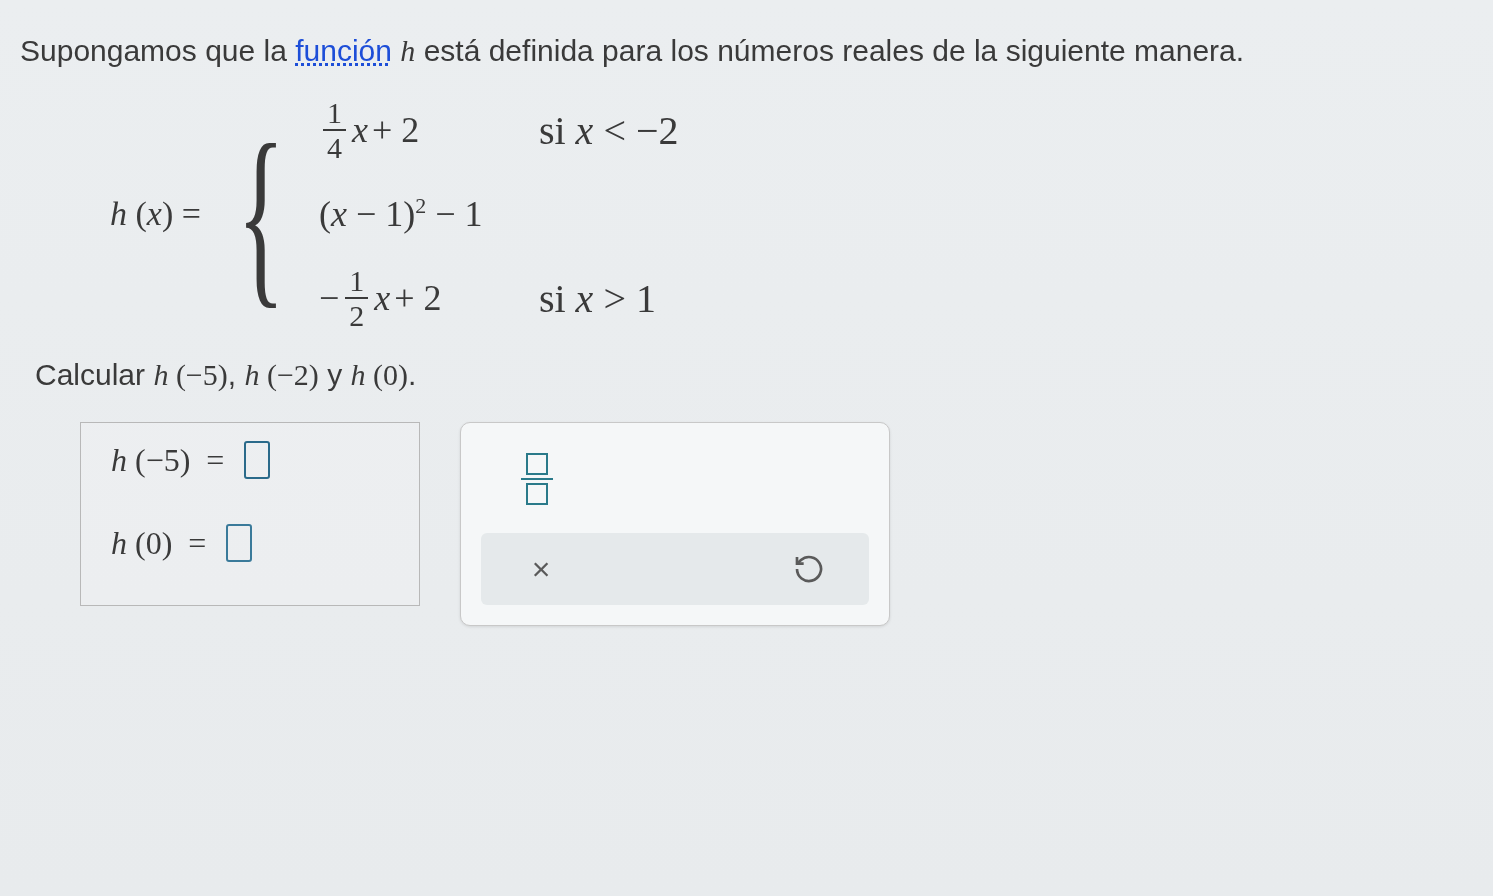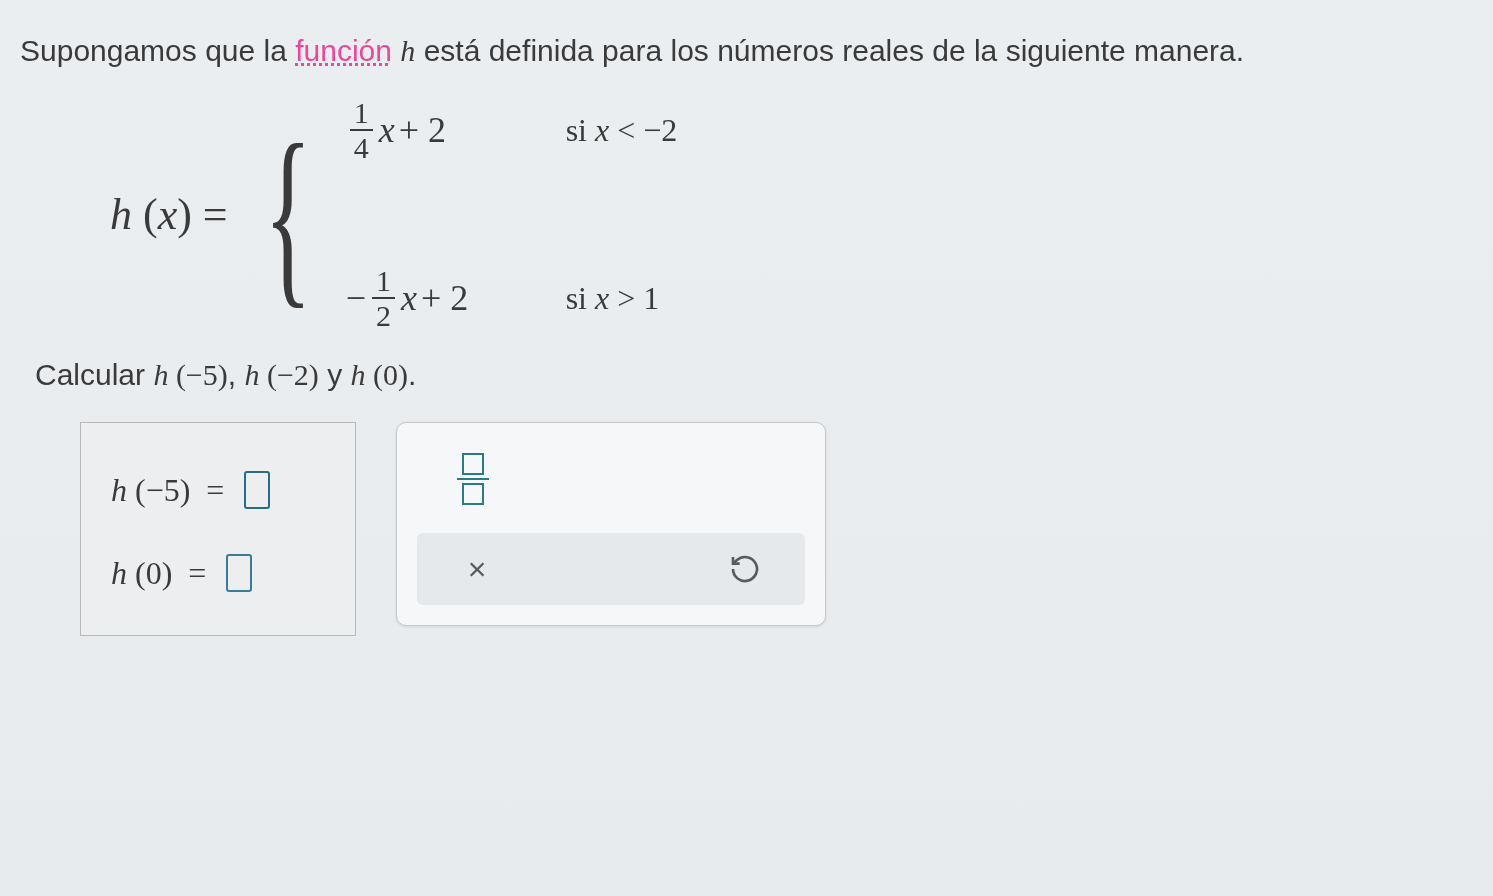--- a/index.html
+++ b/index.html
@@ -16,37 +16,37 @@
     padding: 30px 20px;
     position: relative;
   }
   .prompt-text {
     font-size: 30px;
     color: #3a3a3a;
     margin-bottom: 28px;
     line-height: 1.4;
   }
   .prompt-text .link {
-    color: #ec4899;
+    color: #1d4ed8;
     text-decoration: underline;
     text-decoration-style: dotted;
   }
   .prompt-text .var {
     font-family: 'Times New Roman', serif;
     font-style: italic;
   }
   .func-def {
     display: flex;
     align-items: center;
     margin-left: 90px;
     margin-bottom: 30px;
     font-family: 'Times New Roman', serif;
   }
   .hx {
-    font-size: 44px;
+    font-size: 34px;
     font-style: italic;
     margin-right: 12px;
   }
   .hx .roman { font-style: normal; }
   .brace {
     font-size: 200px;
     line-height: 0.8;
     font-weight: 100;
     margin-right: 10px;
     transform: scaleX(0.5);
@@ -62,21 +62,21 @@
     align-items: center;
     height: 60px;
   }
   .expr {
     width: 220px;
     font-size: 36px;
     display: flex;
     align-items: center;
   }
   .cond {
-    font-size: 32px;
+    font-size: 40px;
   }
   .frac {
     display: inline-flex;
     flex-direction: column;
     align-items: center;
     vertical-align: middle;
     margin: 0 4px;
   }
   .frac .num {
     border-bottom: 2px solid #3a3a3a;
@@ -105,22 +105,22 @@
   }
   .bottom-area {
     display: flex;
     gap: 40px;
     align-items: flex-start;
     margin-left: 60px;
   }
   .answer-box {
     border: 1px solid #b8b8b8;
     background: rgba(255,255,255,0.15);
-    padding: 48px 40px 30px 30px;
-    width: 276px;
+    padding: 18px 40px 30px 30px;
+    width: 340px;
   }
   .answer-row {
     display: flex;
     align-items: center;
     margin-bottom: 45px;
     font-family: 'Times New Roman', serif;
     font-size: 32px;
   }
   .answer-row:last-child { margin-bottom: 13px; }
   .answer-label {
@@ -210,20 +210,23 @@
         <span class="frac">
           <span class="num">1</span>
           <span class="den">4</span>
         </span>
         <span class="italic" style="margin-left:2px;">x</span>
           <span style="margin-left:4px;">+ 2</span>
       </div>
       <div class="cond">si <span class="italic">x</span> &lt; −2</div>
     </div>
     <div class="case-row">
+      <div class="expr">
+        <span>(<span class="italic">x</span> − 1)<sup style="font-size:22px;">2</sup> − 1</span>
+      </div>
     </div>
     <div class="case-row">
       <div class="expr">
         <span style="margin-right:2px;">−</span>
         <span class="frac">
           <span class="num">1</span>
           <span class="den">2</span>
         </span>
         <span class="italic" style="margin-left:2px;">x</span>
           <span style="margin-left:4px;">+ 2</span>

